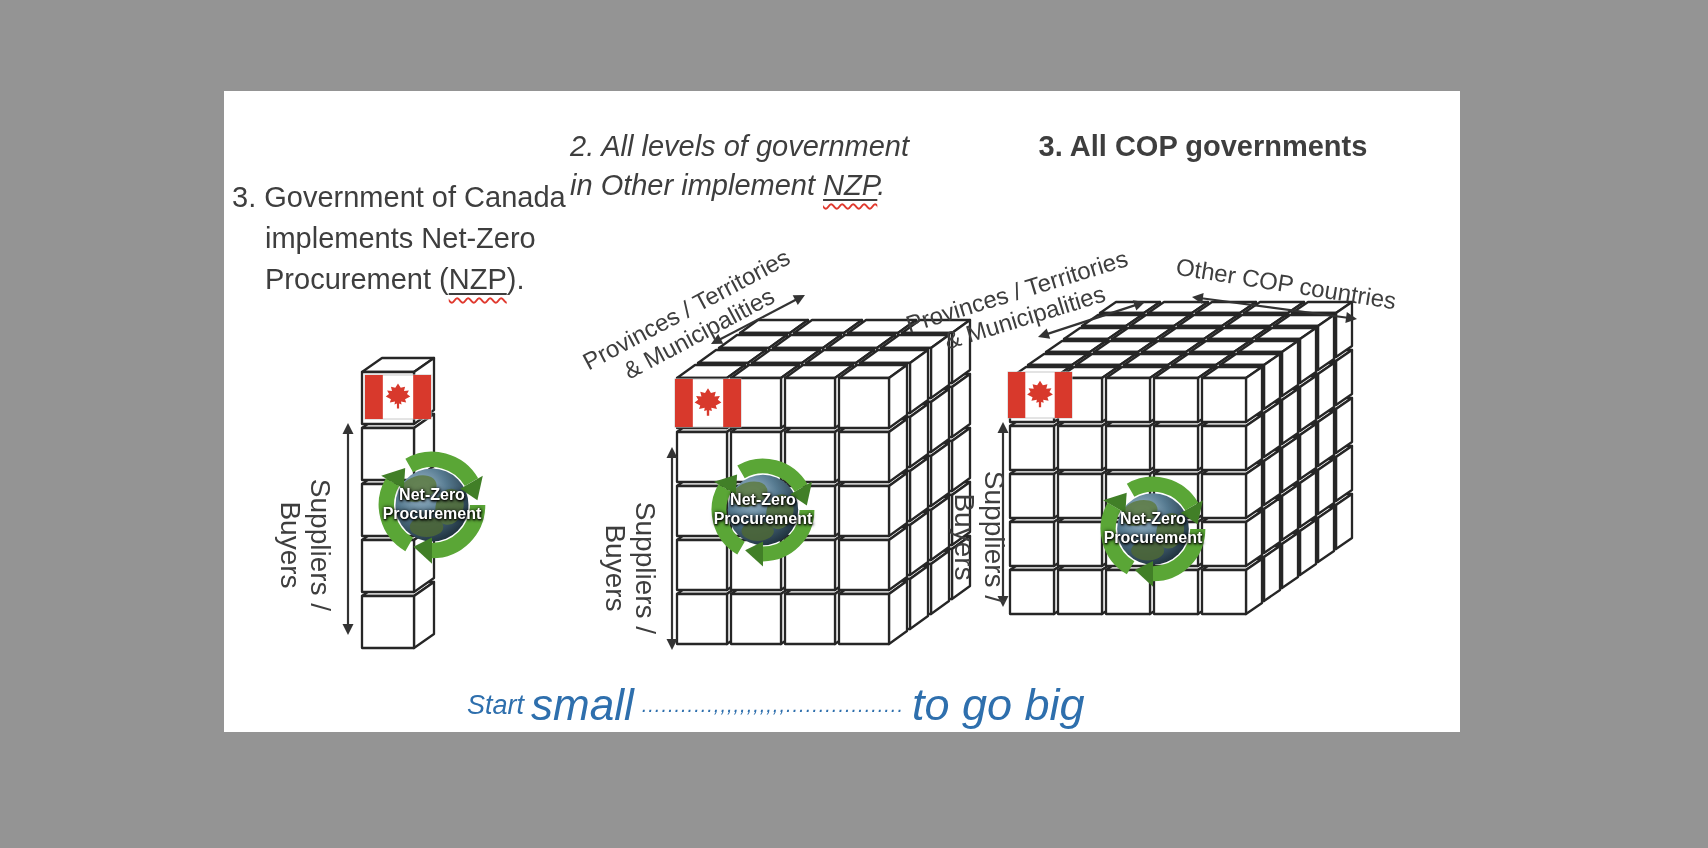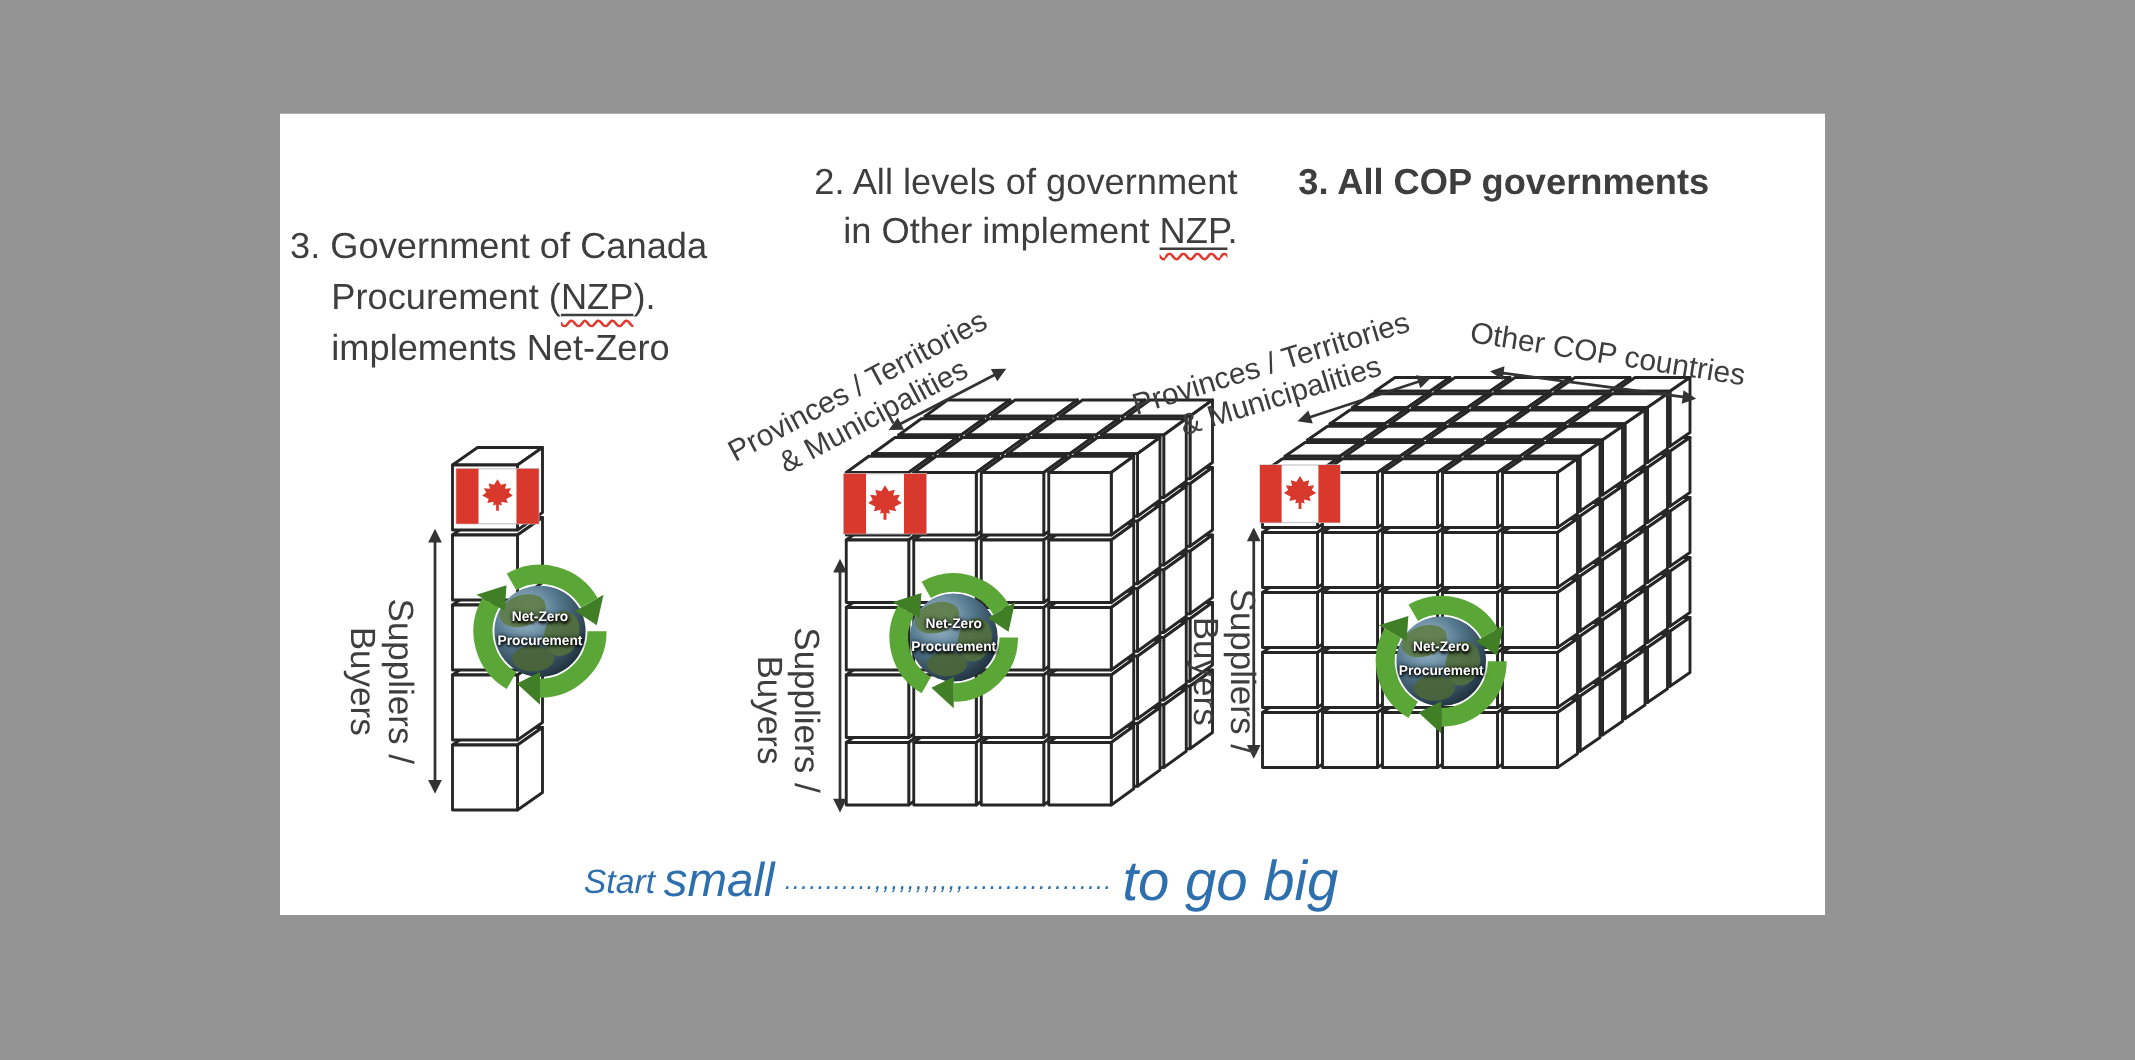--- a/index.html
+++ b/index.html
@@ -4,21 +4,21 @@
 <style>
   html,body{margin:0;padding:0;background:#949494;}
   .stage{position:relative;width:1708px;height:848px;background:#949494;overflow:hidden;
          font-family:"Liberation Sans",sans-serif;}
   .slide{position:absolute;left:224px;top:91px;width:1236px;height:641px;background:#ffffff;}
 
   
   .heading{position:absolute;color:#3e3e3e;font-size:29px;line-height:41px;}
   .h1{left:8px;top:86px;width:360px;}
   .h1 .cont{padding-left:33px;}
-  .h2{left:346px;top:36px;width:420px;text-align:right;line-height:39px;}
+  .h2{left:346px;top:36px;width:420px;text-align:left;line-height:39px;font-style:italic;}
   .h3{left:799px;top:36px;width:360px;text-align:center;line-height:39px;font-weight:bold;}
   .nzp{text-decoration:underline;text-decoration-thickness:2px;text-underline-offset:4px;}
   .squig{text-decoration:underline wavy #e0392e;text-decoration-thickness:2px;
          text-underline-offset:8px;text-decoration-skip-ink:none;}
 
   
   .diagram{position:absolute;left:0;top:0;width:1236px;height:641px;}
 
   
   .suplabel{position:absolute;width:170px;height:60px;color:#3e3e3e;font-size:28px;line-height:30px;
@@ -29,31 +29,31 @@
 
   .plabel{position:absolute;width:280px;height:56px;color:#3e3e3e;font-size:24px;line-height:27px;
           text-align:center;white-space:nowrap;}
   .prov2{left:329px;top:203px;transform:rotate(-28deg);}
   .prov3{left:657px;top:186px;transform:rotate(-17deg);}
   .coplabel{position:absolute;width:280px;height:30px;color:#3e3e3e;font-size:24px;line-height:28px;
             text-align:center;white-space:nowrap;left:922px;top:179px;transform:rotate(9deg);}
 
   
   .logotext{position:absolute;width:150px;height:42px;text-align:center;color:#ffffff;
-            font-weight:bold;font-size:11px;line-height:19px;
+            font-weight:bold;font-size:16px;line-height:19px;
             text-shadow:0 1px 2px rgba(0,0,0,.95),0 0 4px rgba(0,0,0,.8),1px 1px 3px rgba(0,0,0,.9);}
   .lt1{left:133px;top:394px;}
   .lt2{left:464px;top:399px;}
   .lt3{left:854px;top:418px;}
 
   
   .caption{position:absolute;left:243px;top:588px;display:flex;align-items:center;
            color:#2e6fad;font-style:italic;white-space:nowrap;}
   .cap-start{font-size:27px;margin-right:7px;}
-  .cap-small{font-size:38px;margin-right:8px;font-style:italic;}
+  .cap-small{font-size:44px;margin-right:8px;font-style:italic;}
   .cap-dots{font-size:20px;letter-spacing:1px;margin-right:8px;}
   .cap-big{font-size:45px;}
 </style>
 </head>
 <body>
 
 <div class="stage">
   <div class="slide">
 
     <svg class="diagram" id="diagram" viewBox="0 0 1236 641">
@@ -523,22 +523,22 @@
           <polygon points="902.7,401.8 879.1,409.2 901.3,422.0" fill="#417f27"></polygon>
           <path d="M906.6,399.2 A44.8 44.8 0 0 1 967.8,415.6" fill="none" stroke="#5aa636" stroke-width="15.120000000000001"></path>
           <polygon points="973.6,433.3 978.9,409.2 956.7,422.0" fill="#417f27"></polygon>
           <path d="M973.8,438.0 A44.8 44.8 0 0 1 929.0,482.8" fill="none" stroke="#5aa636" stroke-width="15.120000000000001"></path>
           <polygon points="910.8,478.9 929.0,495.7 929.0,469.9" fill="#417f27"></polygon>
         </g>
       </svg>
 
     <div class="heading h1">
       <div>3. Government of Canada</div>
+      <div class="cont">implements Net-Zero</div>
       <div class="cont"><span>Procurement (</span><span class="nzp"><span class="squig">NZP</span></span><span>).</span></div>
-      <div class="cont">implements Net-Zero</div>
     </div>
 
     <div class="heading h2">
       <div>2. All levels of government</div>
       <div><span>in Other implement </span><span class="nzp"><span class="squig">NZP</span></span><span>.</span></div>
     </div>
 
     <div class="heading h3">
       <div>3. All COP governments</div>
     </div>

